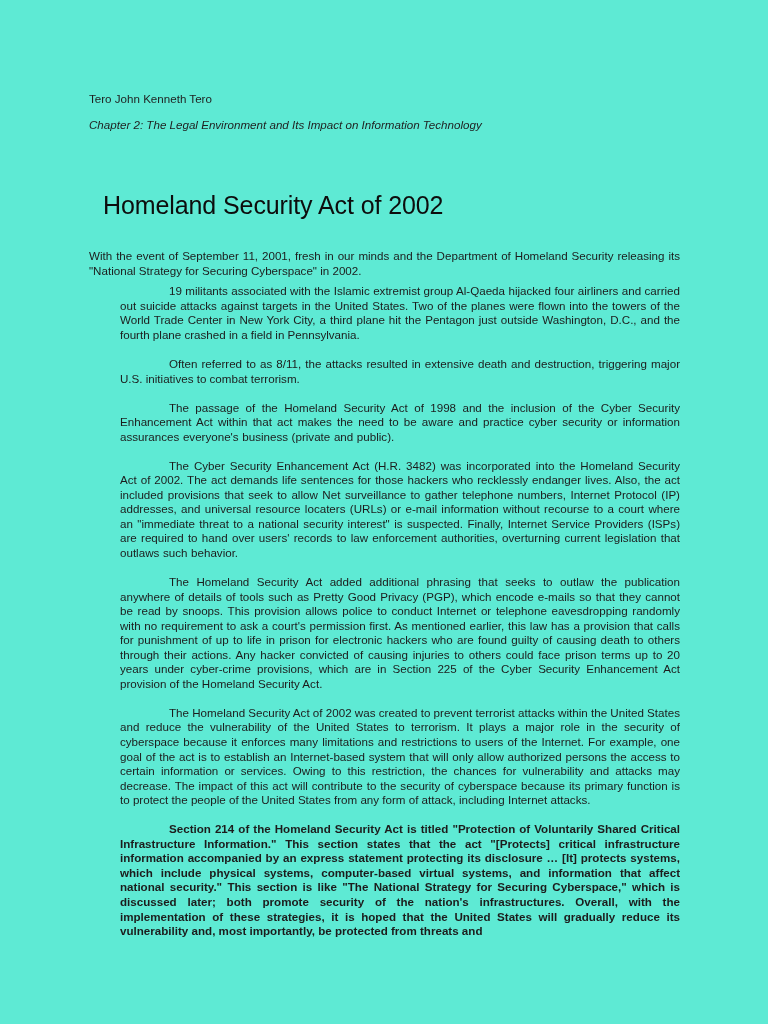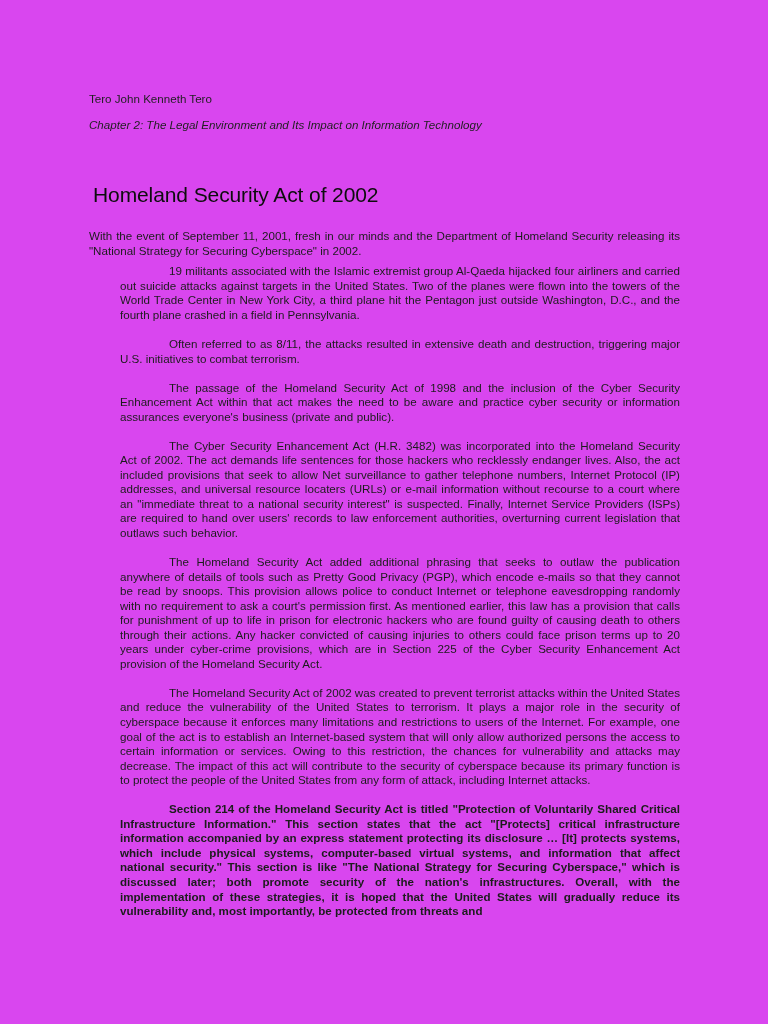--- a/index.html
+++ b/index.html
@@ -12,21 +12,21 @@
     height: 1024px;
     font-family: "Liberation Sans", sans-serif;
     color: #1a1a1a;
     -webkit-font-smoothing: antialiased;
   }
 
   #page {
     position: relative;
     width: 768px;
     height: 1024px;
-    background: #d946ef;
+    background: #5eead4;
     box-sizing: border-box;
     overflow: hidden;
   }
 
   #content {
     position: absolute;
     left: 89px;
     top: 92px;
     width: 591px;
   }
@@ -35,25 +35,25 @@
     font-size: 11.6px;
     line-height: 14.6px;
     color: #1f1f1f;
     text-align: left;
     margin: 0;
   }
   .meta-line.byline { margin-bottom: 11px; }
   .meta-line.chapter { margin-bottom: 16px; font-style: italic; }
 
   h1.doc-title {
-    font-size: 21px;
+    font-size: 25px;
     line-height: 26px;
     font-weight: normal;
     color: #0d0d0d;
-    margin: 4px;
+    margin: 14px;
     padding: 0;
     letter-spacing: -0.1px;
   }
 
   .spacer-title-top { height: 30px; }
   .spacer-title-bottom { height: 17px; }
 
   p.body-par {
     font-size: 11.6px;
     line-height: 14.55px;

